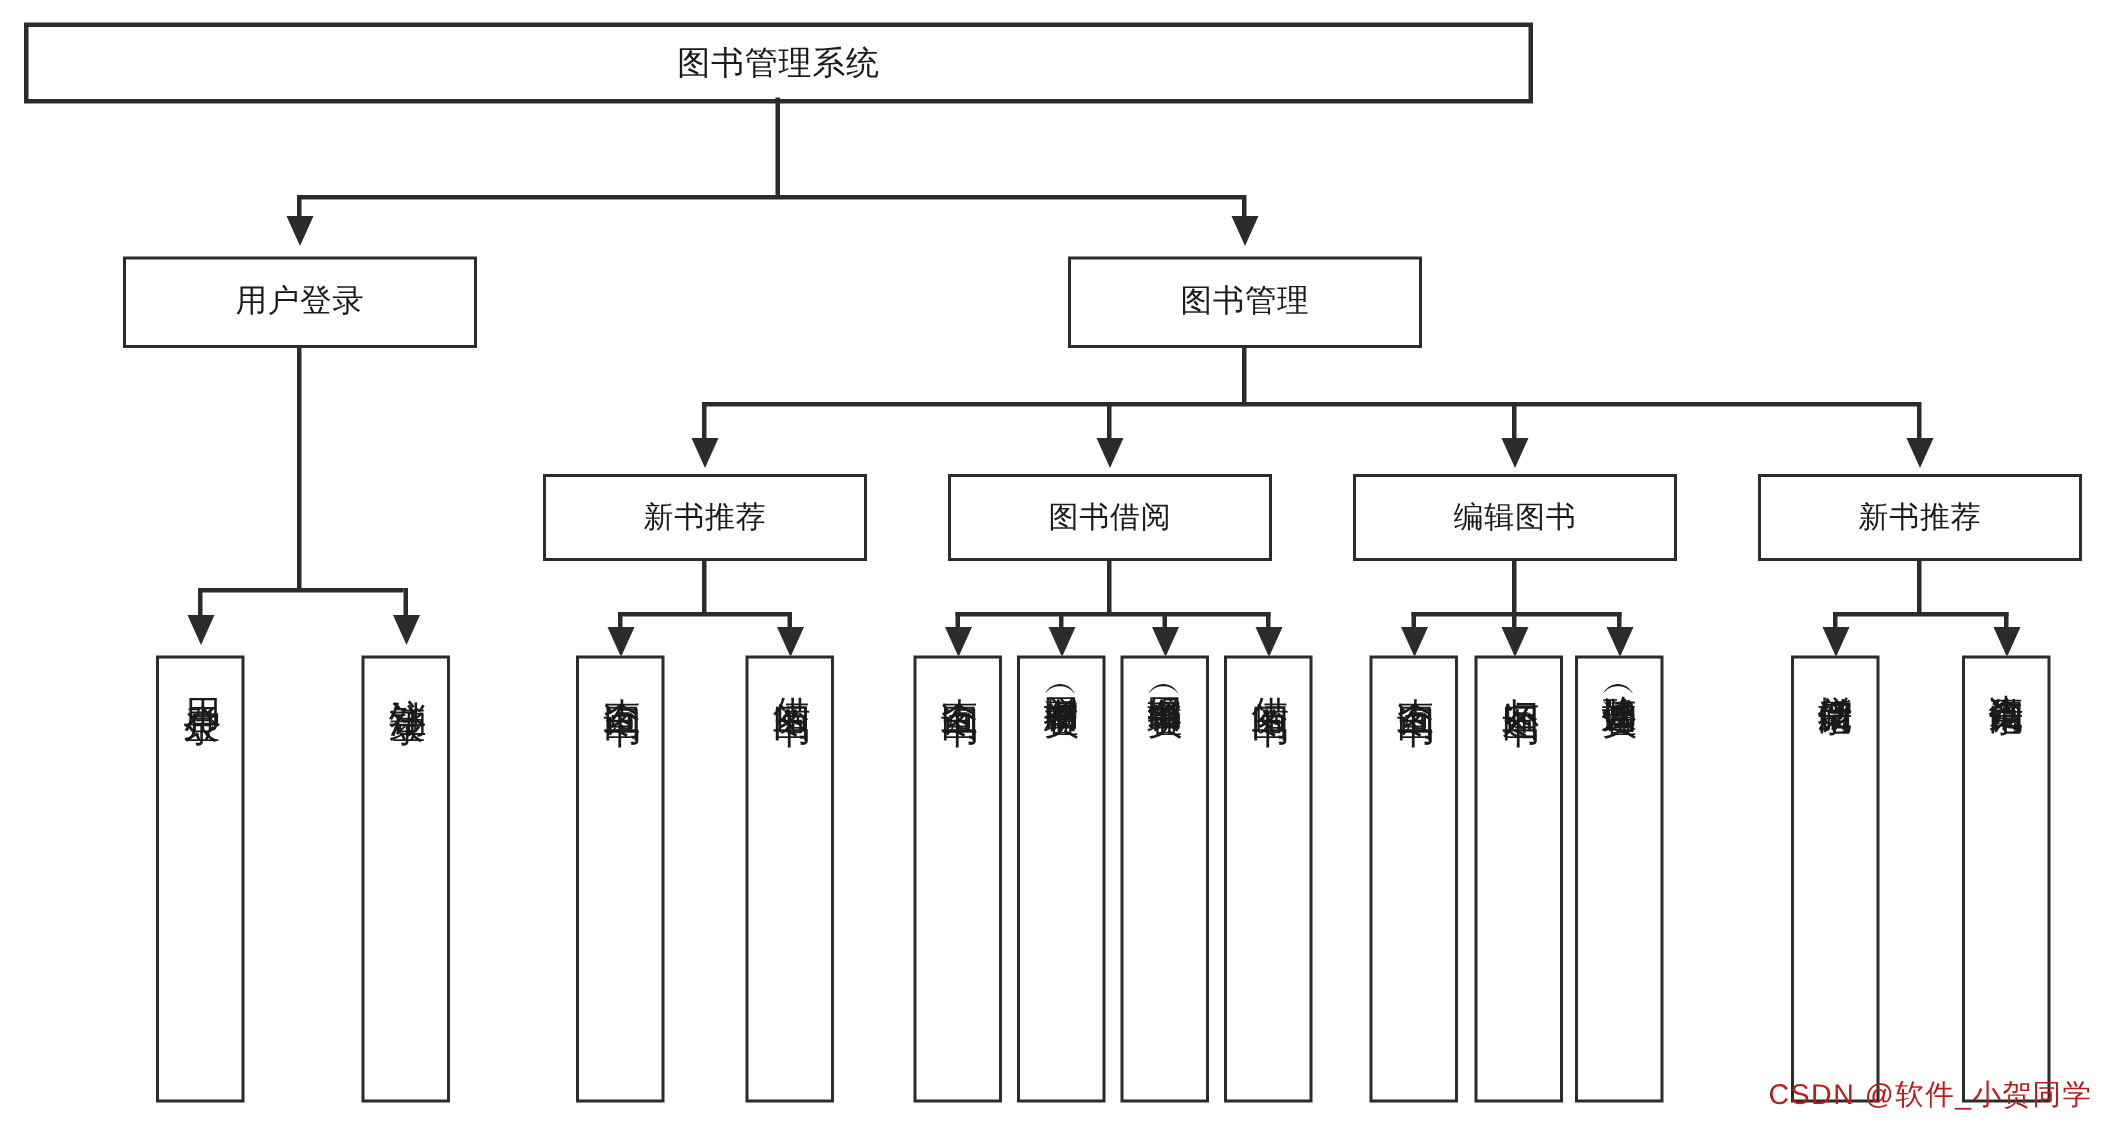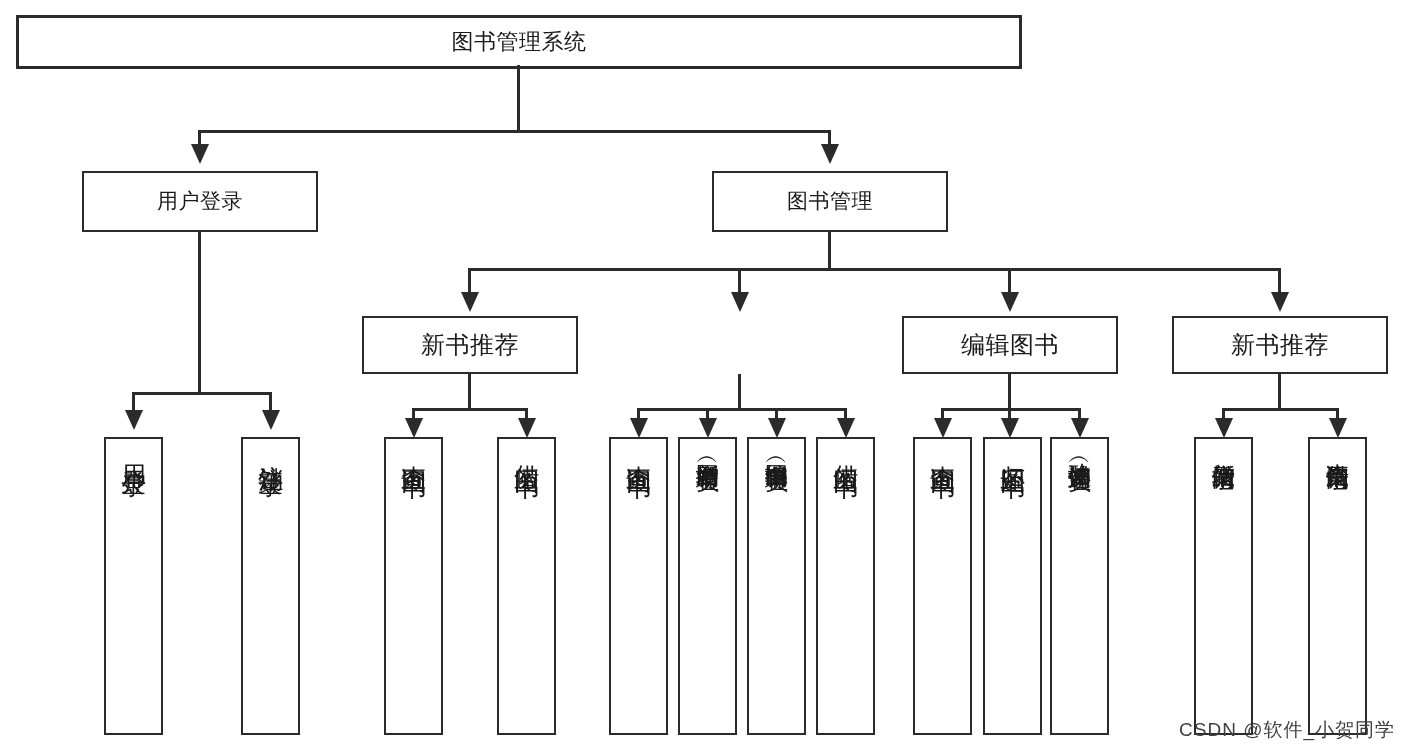--- a/index.html
+++ b/index.html
@@ -30,21 +30,21 @@
     border-width:3px;
   }
   .node .lbl{
     font-size:21px;
     line-height:1.15;
     letter-spacing:0.5px;
     white-space:nowrap;
   }
   .node.root .lbl{font-size:22px;}
   .node.lvl2 .lbl{font-size:21px;}
-  .node.lvl3 .lbl{font-size:24px;}
+  .node.lvl3 .lbl{font-size:20px;}
 
   
   .node.leaf{
     align-items:flex-start;
     justify-content:center;
     padding-top:6px;
   }
   .node.leaf .lbl{
     writing-mode:vertical-rl;
     text-orientation:upright;
@@ -77,21 +77,21 @@
     border-left:9px solid transparent;
     border-right:9px solid transparent;
     border-top:20px solid #2b2b2b;
   }
   
   #watermark{
     position:absolute;
     right:10px;
     bottom:4px;
     font-size:19px;
-    color:#404040;
+    color:#b91c1c;
     letter-spacing:1px;
     white-space:nowrap;
     pointer-events:none;
   }
 </style>
 </head>
 <body>
 
 <div id="canvas">
 
@@ -128,20 +128,23 @@
   <div class="vline" style="left:738px;top:268px;height:24px;"></div>
   <div class="arrow" style="left:731px;top:292px;"></div>
   <div class="vline" style="left:1008px;top:268px;height:24px;"></div>
   <div class="arrow" style="left:1001px;top:292px;"></div>
   <div class="vline" style="left:1278px;top:268px;height:24px;"></div>
   <div class="arrow" style="left:1271px;top:292px;"></div>
 
   <div class="node lvl3" style="left:362px;top:316px;width:216px;height:58px;">
     <span class="lbl">新书推荐</span>
   </div>
+  <div class="node lvl3" style="left:632px;top:316px;width:216px;height:58px;">
+    <span class="lbl">图书借阅</span>
+  </div>
   <div class="node lvl3" style="left:902px;top:316px;width:216px;height:58px;">
     <span class="lbl">编辑图书</span>
   </div>
   <div class="node lvl3" style="left:1172px;top:316px;width:216px;height:58px;">
     <span class="lbl">新书推荐</span>
   </div>
 
   <div class="vline" style="left:468px;top:374px;height:34px;"></div>
   <div class="hline" style="left:412px;top:408px;width:116px;"></div>
   <div class="vline" style="left:412px;top:408px;height:10px;"></div>

